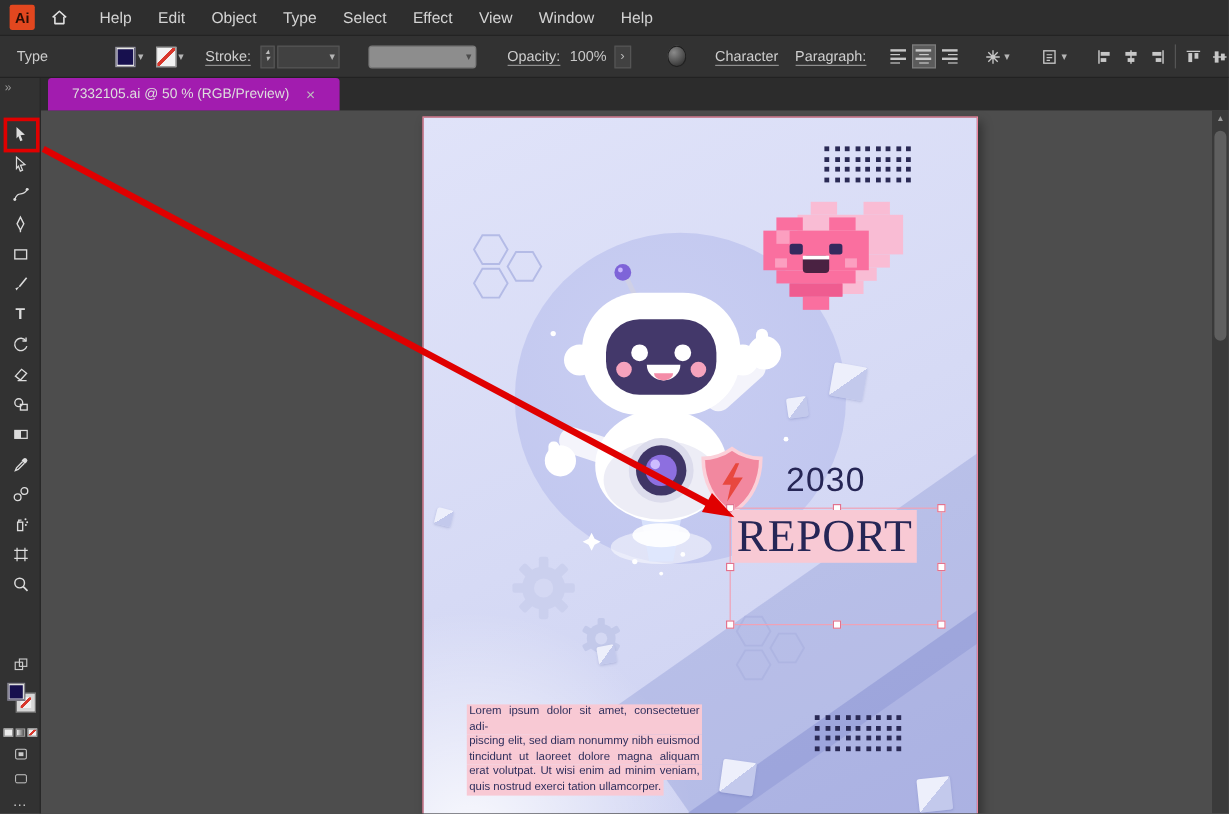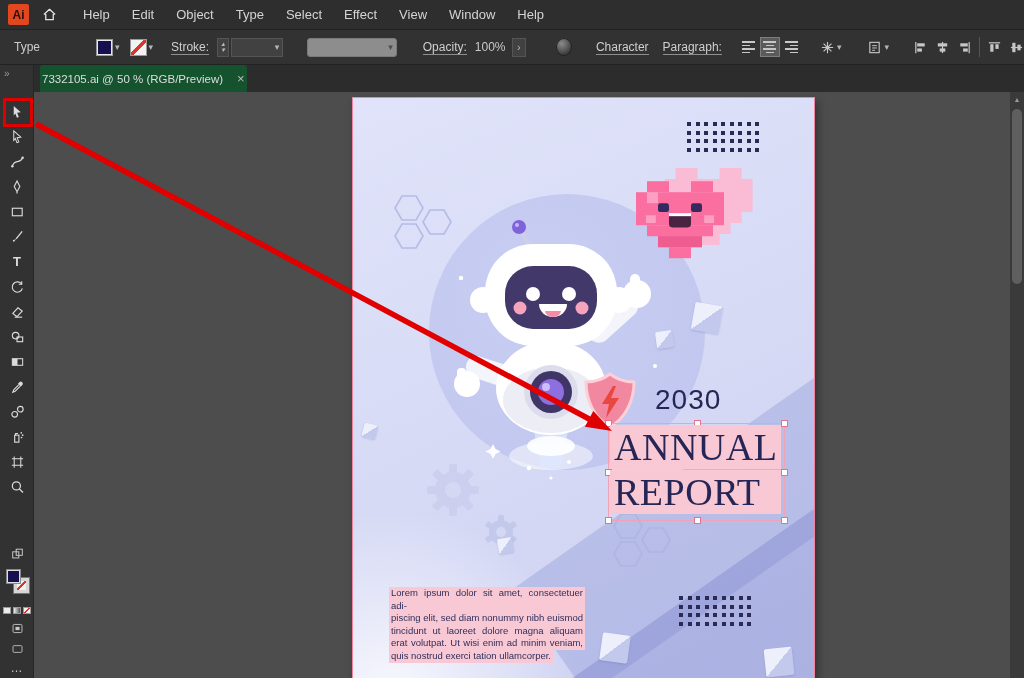--- a/index.html
+++ b/index.html
@@ -44,22 +44,22 @@
     justify-content:center;gap:2px;padding:3px;}
   .palign i{display:block;height:1.5px;background:#c7c7c7;}
   .palign.left{align-items:flex-start;} .palign.center{align-items:center;} .palign.right{align-items:flex-end;}
   .palign i:nth-child(odd){width:13px;} .palign i:nth-child(even){width:8px;}
   .palign.active{background:#5b5b5b;border-color:#7d7d7d;}
   .vdiv{width:1px;height:20px;background:#555;}
   .icon-btn{display:flex;align-items:center;gap:2px;background:none;border:none;}
 
   
   .tabstrip{position:absolute;left:34px;top:65px;width:990px;height:27px;background:#2c2c2c;z-index:5;}
-  .doc-tab{position:absolute;left:6px;top:0;height:27px;background:#14532d;color:#dedede;font-size:11.5px;
-    display:flex;align-items:center;padding:0 2px;border-radius:3px 3px 0 0;gap:14px;}
+  .doc-tab{position:absolute;left:6px;top:0;height:27px;background:#a21caf;color:#dedede;font-size:11.5px;
+    display:flex;align-items:center;padding:0 20px;border-radius:3px 3px 0 0;gap:14px;}
   .tab-close{color:#bdbdbd;font-size:13px;}
 
   
   .toolpanel{position:absolute;left:0;top:65px;width:34px;height:613px;background:#323232;
     border-right:1px solid #262626;z-index:6;}
   .collapse{position:absolute;left:4px;top:3px;color:#9a9a9a;font-size:10px;background:none;border:none;}
   .tools{position:absolute;left:0;top:34px;width:34px;display:flex;flex-direction:column;align-items:center;}
   .tool{width:26px;height:25px;display:flex;align-items:center;justify-content:center;background:none;border:none;}
   .t-glyph{color:#dcdcdc;font-size:13px;font-weight:bold;}
   .below-tools{position:absolute;left:0;top:478px;width:34px;}
@@ -618,21 +618,20 @@
           <span class="h tl"></span>
           <span class="h tm"></span>
           <span class="h tr"></span>
           <span class="h ml"></span>
           <span class="h mr"></span>
           <span class="h bl"></span>
           <span class="h bm"></span>
           <span class="h br"></span>
         </div>
         <div class="title-lines">
-          <span class="title-line">ANNUAL</span>
           <span class="title-line">REPORT</span>
         </div>
       </div>
 
 
       <div class="body-text">
 
       <span class="body-line">Lorem ipsum dolor sit amet, consectetuer adi-</span>
           <span class="body-line">piscing elit, sed diam nonummy nibh euismod</span>
           <span class="body-line">tincidunt ut laoreet dolore magna aliquam</span>

